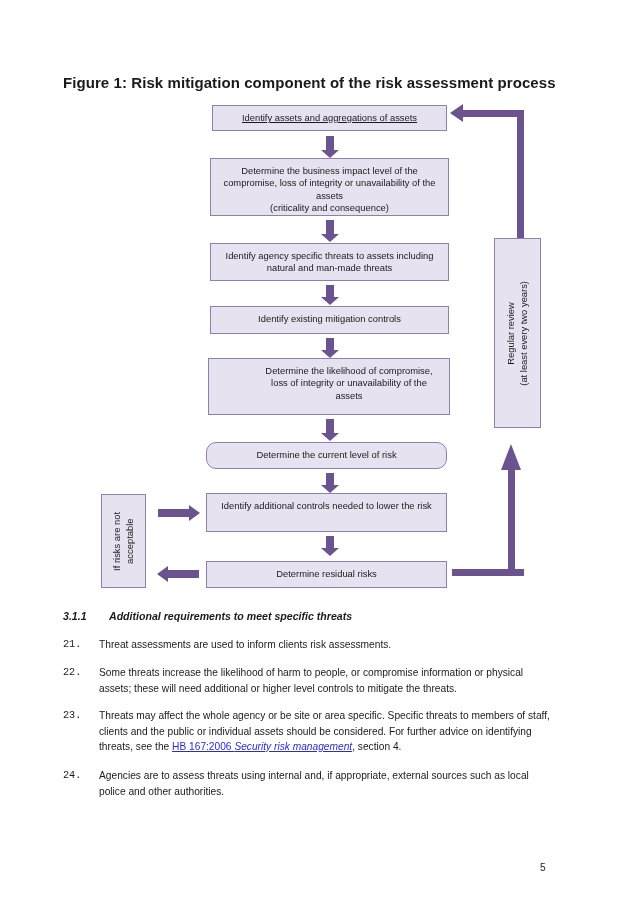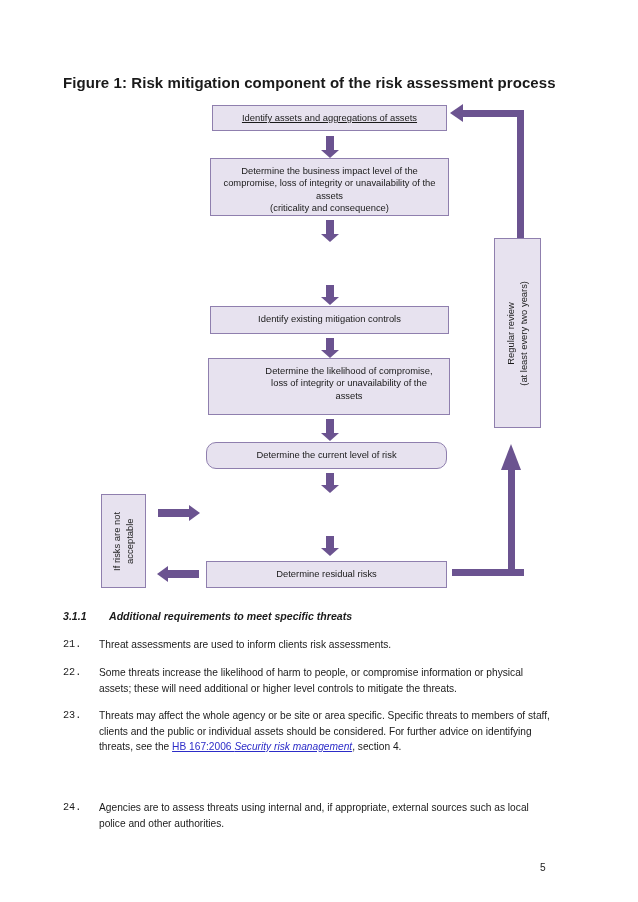--- a/index.html
+++ b/index.html
@@ -219,20 +219,23 @@
     <div class="node" style="left:210px; top:158px; width:239px; height:58px; white-space:pre-line;">
       <span class="txt">Determine the business impact level of the compromise, loss of integrity or unavailability of the assets
 (criticality and consequence)</span>
     </div>
 
     <div class="arrow-down" style="left:321px; top:220px; height:22px;">
       <div class="shaft" style="height:14px;"></div>
       <div class="head" style="top:14px;"></div>
     </div>
 
+    <div class="node" style="left:210px; top:243px; width:239px; height:38px;">
+      <span class="txt">Identify agency specific threats to assets including natural and man-made threats</span>
+    </div>
 
     <div class="arrow-down" style="left:321px; top:285px; height:20px;">
       <div class="shaft" style="height:12px;"></div>
       <div class="head" style="top:12px;"></div>
     </div>
 
     <div class="node" style="left:210px; top:306px; width:239px; height:28px;">
       <span class="txt">Identify existing mitigation controls</span>
     </div>
 
@@ -252,20 +255,23 @@
 
     <div class="node" style="left:206px; top:442px; width:241px; height:27px;border-radius:10px;">
       <span class="txt">Determine the current level of risk</span>
     </div>
 
     <div class="arrow-down" style="left:321px; top:473px; height:20px;">
       <div class="shaft" style="height:12px;"></div>
       <div class="head" style="top:12px;"></div>
     </div>
 
+    <div class="node" style="left:206px; top:493px; width:241px; height:39px;">
+      <span class="txt">Identify additional controls needed to lower the risk</span>
+    </div>
 
     <div class="arrow-down" style="left:321px; top:536px; height:20px;">
       <div class="shaft" style="height:12px;"></div>
       <div class="head" style="top:12px;"></div>
     </div>
 
     <div class="node" style="left:206px; top:561px; width:241px; height:27px;">
       <span class="txt">Determine residual risks</span>
     </div>
 
@@ -303,20 +309,20 @@
   <div class="para" style="top:665px;">
     <span class="num">22.</span>
     <span class="body">Some threats increase the likelihood of harm to people, or compromise information or physical assets; these will need additional or higher level controls to mitigate the threats.</span>
   </div>
 
   <div class="para" style="top:708px;">
     <span class="num">23.</span>
     <span class="body"><span>Threats may affect the whole agency or be site or area specific. Specific threats to members of staff, clients and the public or individual assets should be considered. For further advice on identifying threats, see the </span><a class="link" href="#"><span>HB 167:2006 </span><span class="ital">Security risk management</span></a><span>, section 4.</span></span>
   </div>
 
-  <div class="para" style="top:768px;margin-top:32px;">
+  <div class="para" style="top:768px;">
     <span class="num">24.</span>
     <span class="body">Agencies are to assess threats using internal and, if appropriate, external sources such as local police and other authorities.</span>
   </div>
 
   <div class="page-number">5</div>
 
 </div>
 
 </body></html>

